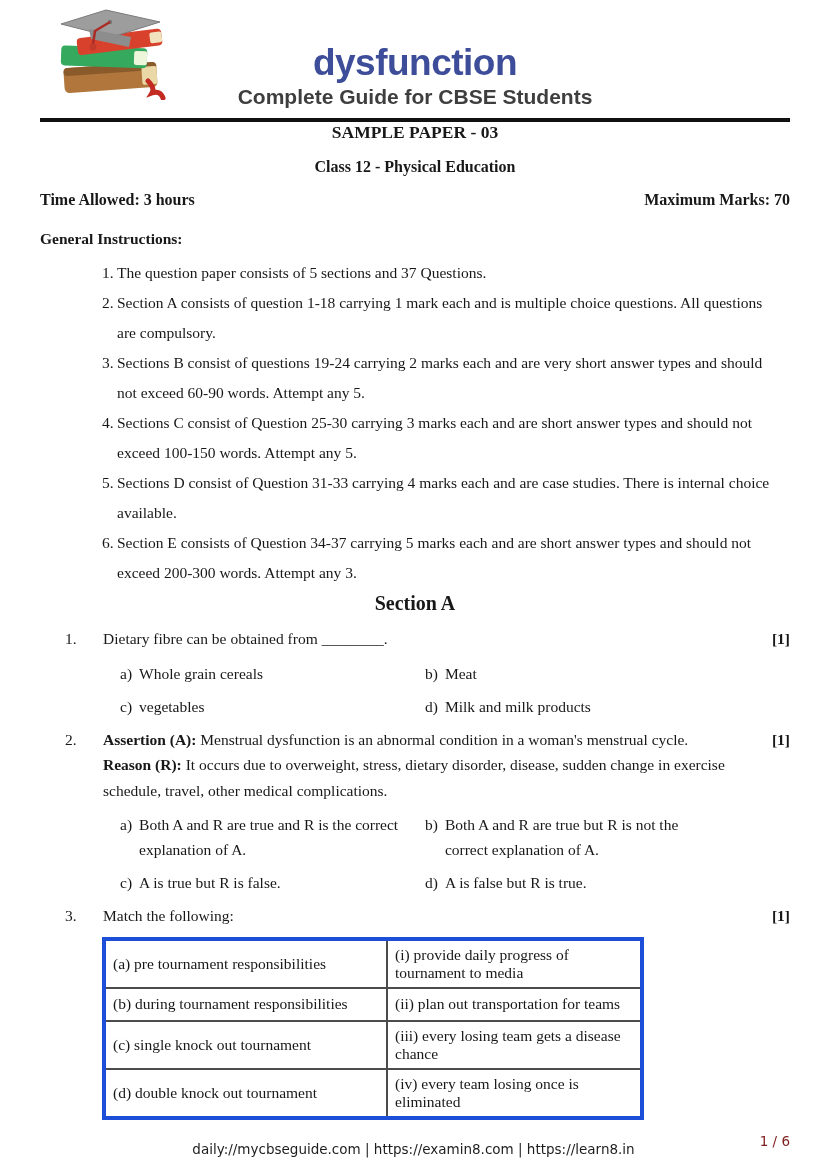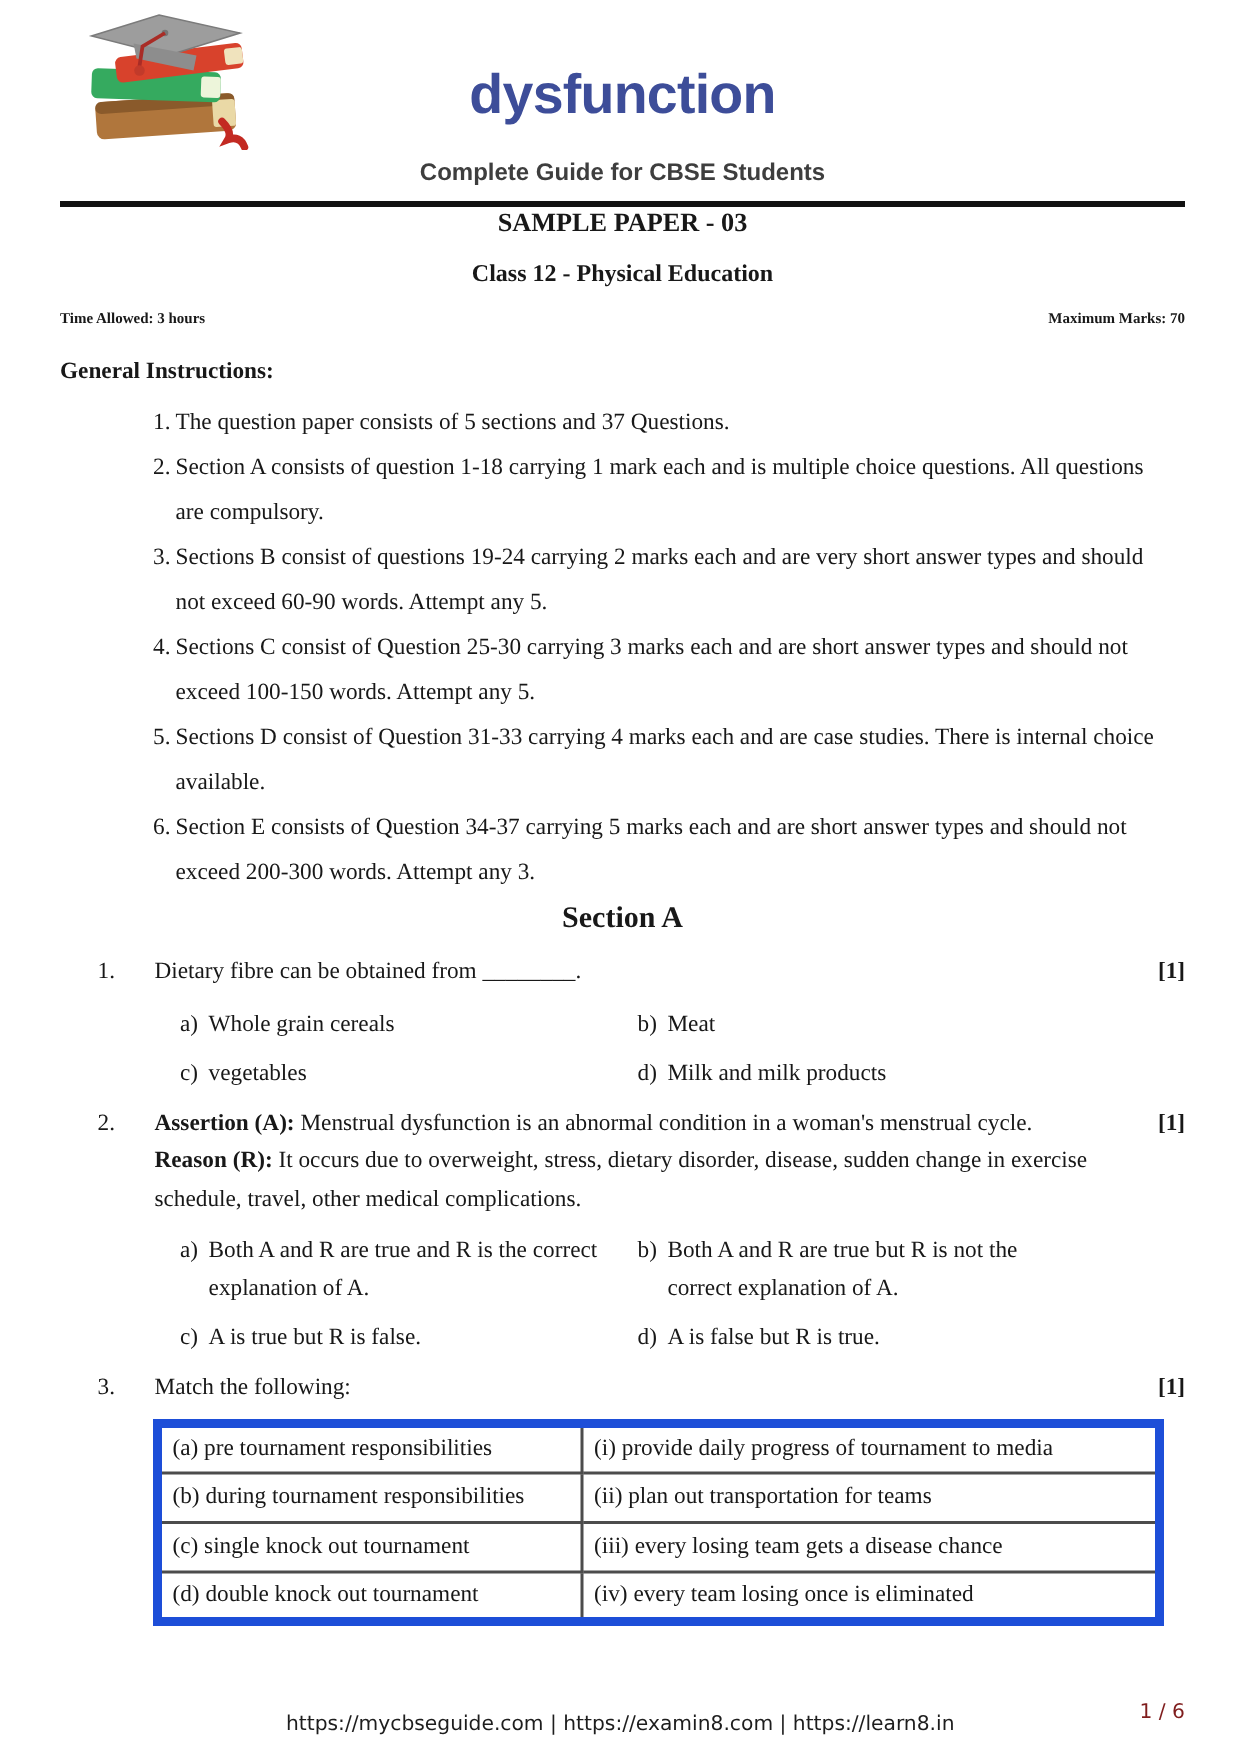--- a/index.html
+++ b/index.html
@@ -16,32 +16,32 @@
   
   .header { position:relative; padding-top:44px; }
   .logo { position:absolute; left:14px; top:8px; width:116px; height:92px; }
   .brand-block { text-align:center; }
   .brand {
     font-family:"Liberation Sans", sans-serif; font-weight:bold;
     font-size:37px; line-height:1; letter-spacing:-0.5px; color:#3d4d99;
   }
   .tagline {
     font-family:"Liberation Sans", sans-serif; font-weight:bold;
-    font-size:16px; color:#3e3e3e; margin-top:26px;
+    font-size:21px; color:#3e3e3e; margin-top:4px;
   }
   .sites {
     font-family:"Liberation Sans", sans-serif; font-weight:bold;
     font-size:15px; color:#595959; margin-top:5px;
   }
   .rule { border:none; border-top:4px solid #111111; margin-top:9px; }
 
   
   .title-main { text-align:center; font-weight:bold; font-size:17.5px; }
   .title-sub  { text-align:center; font-weight:bold; font-size:16px;   margin-top:15px; }
-  .info-row   { display:flex; justify-content:space-between; font-weight:bold; font-size:10px; margin-top:15px; }
+  .info-row   { display:flex; justify-content:space-between; font-weight:bold; font-size:16px; margin-top:15px; }
   .gi-heading { font-weight:bold; font-size:15.5px; margin-top:21px; }
 
   
   .gi-list { margin-top:10px; margin-left:62px; width:678px; }
   .gi-item { display:flex; font-size:15.5px; line-height:30px; }
   .gi-num  { flex:none; width:15px; }
   .gi-text { flex:1; }
 
   
   .section-heading { text-align:center; font-weight:bold; font-size:20px; line-height:30px; }
@@ -55,22 +55,22 @@
     margin:9px 0 0 80px; row-gap:8px;
   }
   .option { display:flex; font-size:15.5px; line-height:25px; align-items:flex-start; }
   .olabel { flex:none; margin-right:7px; }
   .otext-a { max-width:276px; }
   .otext-b { max-width:262px; }
 
   
   .match-table {
     border-collapse:collapse; margin:8px 12px 0 62px;
-    width:674px; font-size:15.5px;
-    border:6px solid #1d4ed8;
+    width:542px; font-size:15.5px;
+    border:4px solid #1d4ed8;
   }
   .match-table td {
     border:2px solid #4c4c4c; height:33px;
     padding:5px 6px 5px 7px; vertical-align:middle;
   }
   .match-table td.left-col { width:283px; }
 
   
   .footer { position:absolute; left:0; bottom:0; width:827px; height:50px;
             font-family:"DejaVu Sans", sans-serif; }
@@ -239,17 +239,17 @@
         </tr>
         <tr>
           <td class="left-col">(d) double knock out tournament</td>
           <td>(iv) every team losing once is eliminated</td>
         </tr>
       </tbody>
     </table>
   </div>
 
   <div class="footer">
-    <div class="footer-links">https://mycbseguide.com | https://examin8.com | https://learn8.in</div>
+    <div class="footer-links">daily://mycbseguide.com | https://examin8.com | https://learn8.in</div>
     <div class="footer-page">1 / 6</div>
   </div>
 
 </div>
 
 </body></html>

